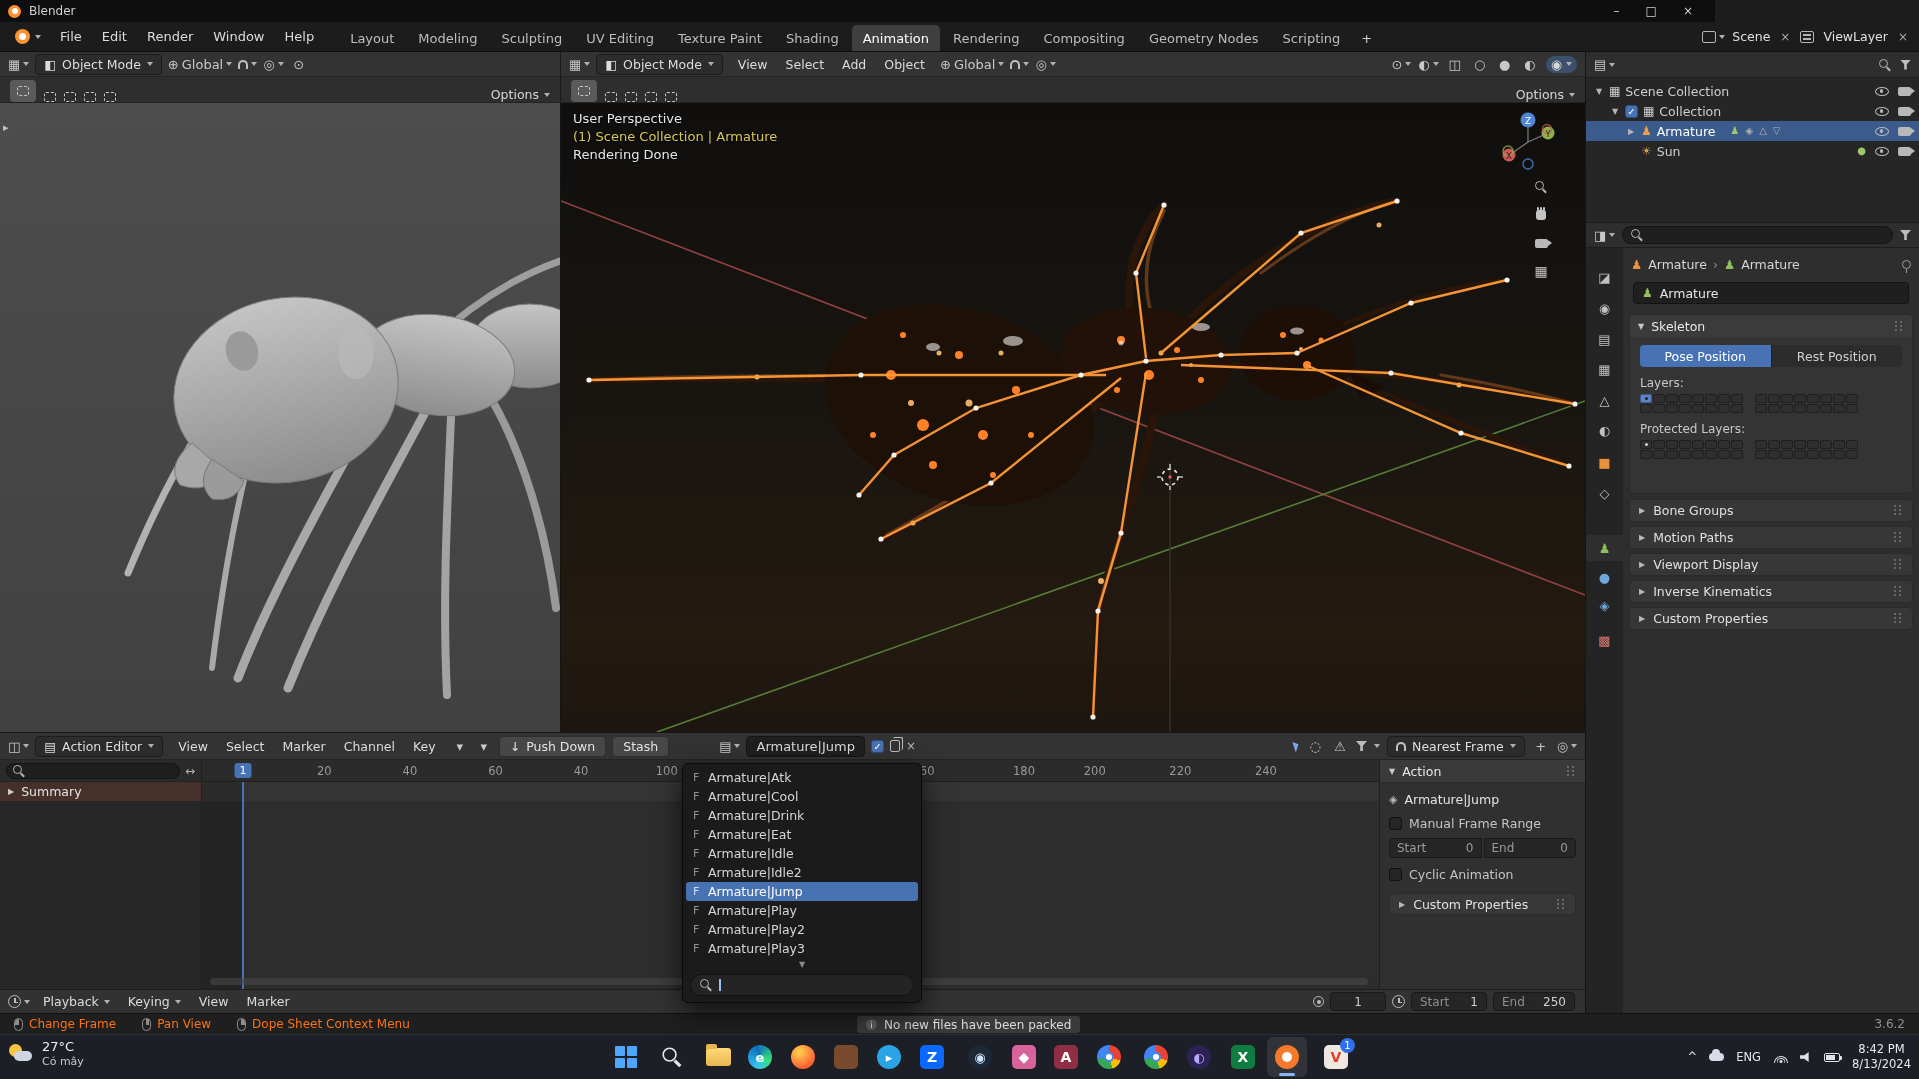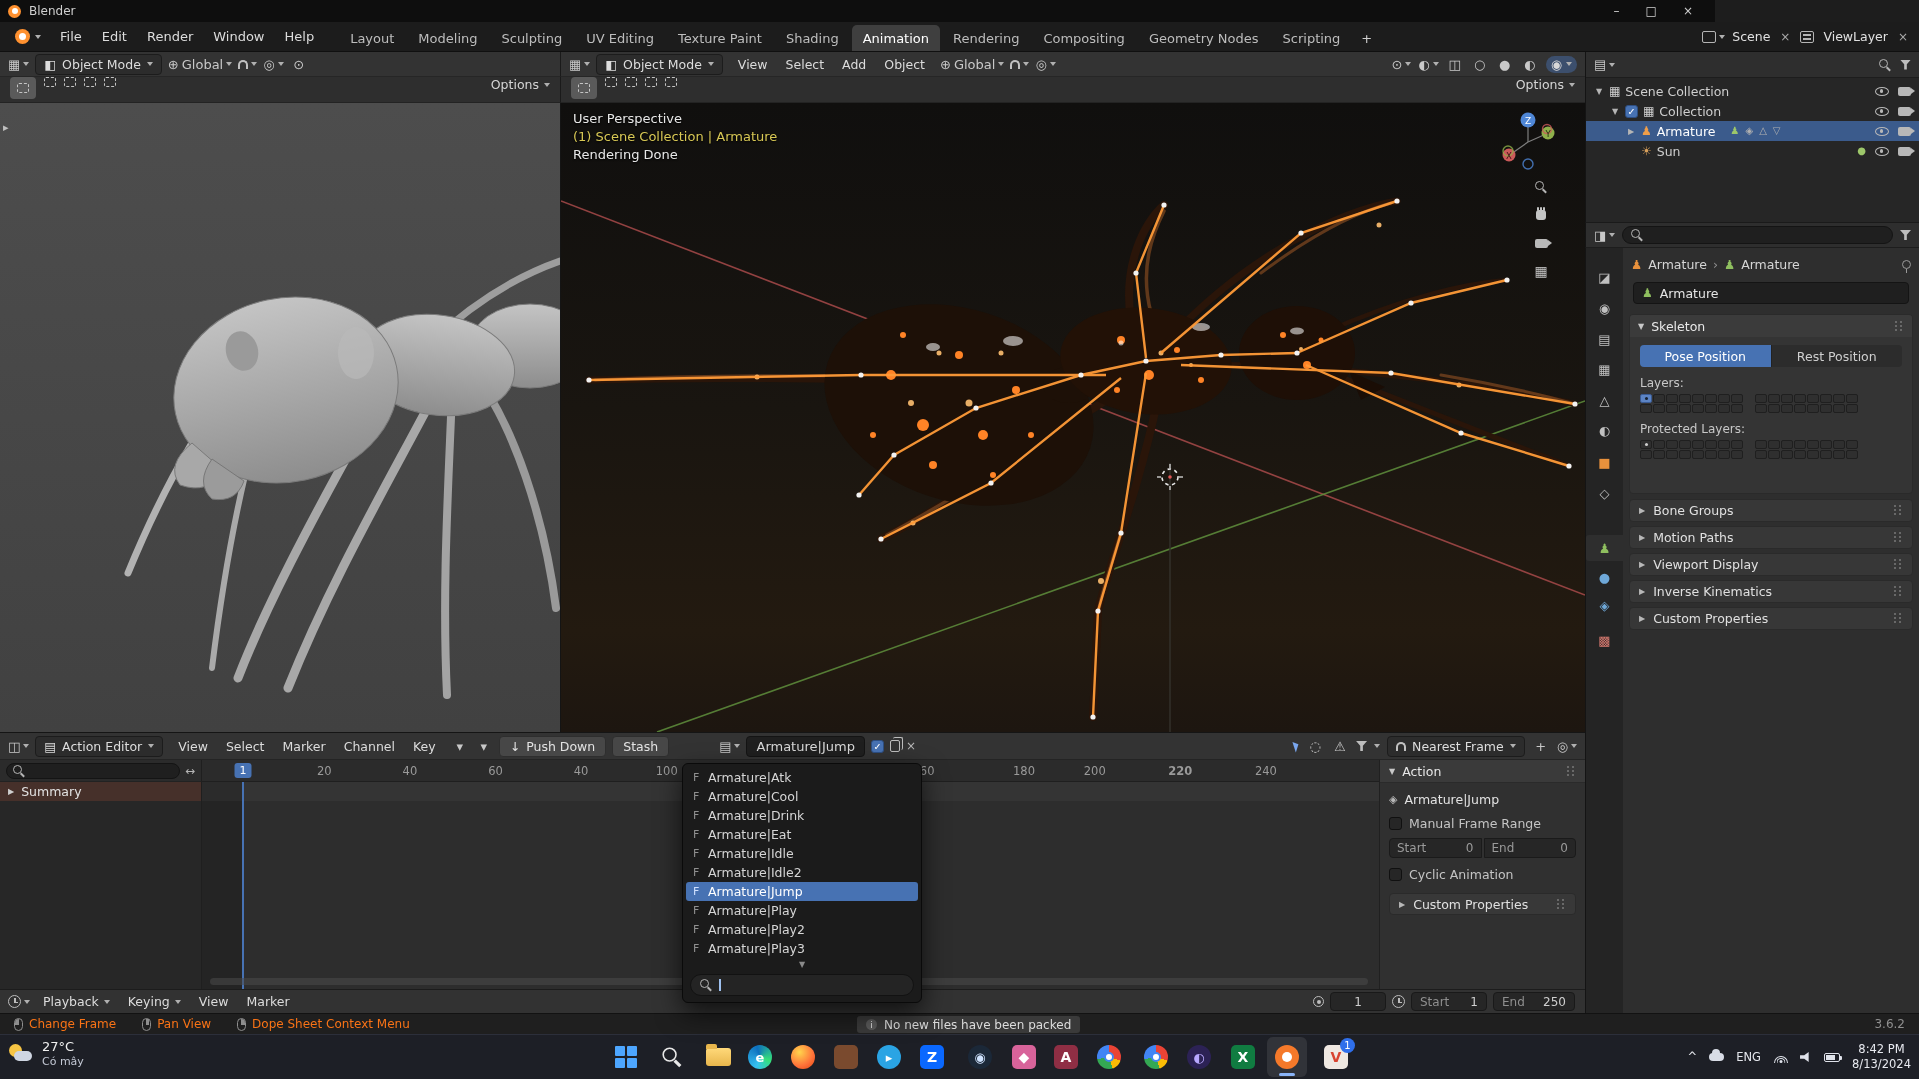--- a/index.html
+++ b/index.html
@@ -61,21 +61,21 @@
 #topbar-right{position:absolute;right:8px;top:0;height:100%;display:flex;align-items:center;gap:5px}
 #topbar-right .sel-label{font-size:12.5px;color:#e0e0e0;padding:0 2px}
 #topbar-right .x{color:#aaa;font-size:12px;padding:0 3px}
 .mini-ic{width:14px;height:12px;border:1.2px solid #b5b5b5;border-radius:2px;position:relative;flex:0 0 auto}
 .mini-ic.layers::after{content:"";position:absolute;left:2px;top:2px;right:2px;height:2px;background:#b5b5b5;box-shadow:0 4px 0 #b5b5b5}
 
 
 .ed-header{position:absolute;height:25px;background:#333333;border-bottom:1px solid #262626;display:flex;align-items:center;gap:6px;padding:0 8px}
 #vph-l{left:0;top:52px;width:561px;border-right:1px solid #1a1a1a}
 #vph-r{left:561px;top:52px;width:1024px}
-.tool-row{position:absolute;height:26px;background:#2e2e2e;border-bottom:1px solid #232323;display:flex;align-items:flex-start;gap:8px;padding:0 10px}
+.tool-row{position:absolute;height:26px;background:#2e2e2e;border-bottom:1px solid #232323;display:flex;align-items:flex-end;gap:8px;padding:0 10px}
 #tool-l{left:0;top:77px;width:561px;border-right:1px solid #1a1a1a}
 #tool-r{left:561px;top:77px;width:1024px}
 .tool-big{width:26px;height:22px;background:#5a5a5a;border-radius:4px;display:flex;align-items:center;justify-content:center}
 .opt-right{margin-left:auto;display:flex;align-items:center;gap:5px;font-size:12.5px;color:#d5d5d5}
 
 
 #vp-l{position:absolute;left:0;top:103px;width:561px;height:629px;background:linear-gradient(180deg,#4d4d4d,#414141);border-right:1px solid #141414;overflow:hidden}
 #vp-r{position:absolute;left:561px;top:103px;width:1024px;height:677px;background:linear-gradient(180deg,#100f0e 0%,#191510 45%,#231a10 78%,#1a1410 100%);overflow:hidden}
 #vp-overlay{position:absolute;left:12px;top:8px}
 .ov-line{font-size:13px;color:#e8e8e8;margin-bottom:3px;text-shadow:0 1px 2px #000}
@@ -793,21 +793,21 @@
     <div class="ruler-num" style="left: 122.32px;">20</div>
         <div class="ruler-num" style="left: 207.92px;">40</div>
         <div class="ruler-num" style="left: 293.52px;">60</div>
         <div class="ruler-num" style="left: 379.12px;">40</div>
         <div class="ruler-num" style="left: 464.72px;">100</div>
         <div class="ruler-num" style="left: 550.32px;">120</div>
         <div class="ruler-num" style="left: 635.92px;">140</div>
         <div class="ruler-num" style="left: 721.52px;">160</div>
         <div class="ruler-num" style="left: 822px;">180</div>
         <div class="ruler-num" style="left: 892.72px;">200</div>
-        <div class="ruler-num" style="left: 978.32px; font-weight: bold;">220</div>
+        <div class="ruler-num" style="left: 978.32px;">220</div>
         <div class="ruler-num" style="left: 1063.92px; margin-top: 18px;">240</div>
       </div>
     <div id="ds-grid">
       <div id="ds-preshade"></div>
       <div id="ds-band"></div>
       <div id="frame-line"></div>
     </div>
     <div id="ds-channels">
       <div id="summary-row">
         <span class="tri">▶</span>

